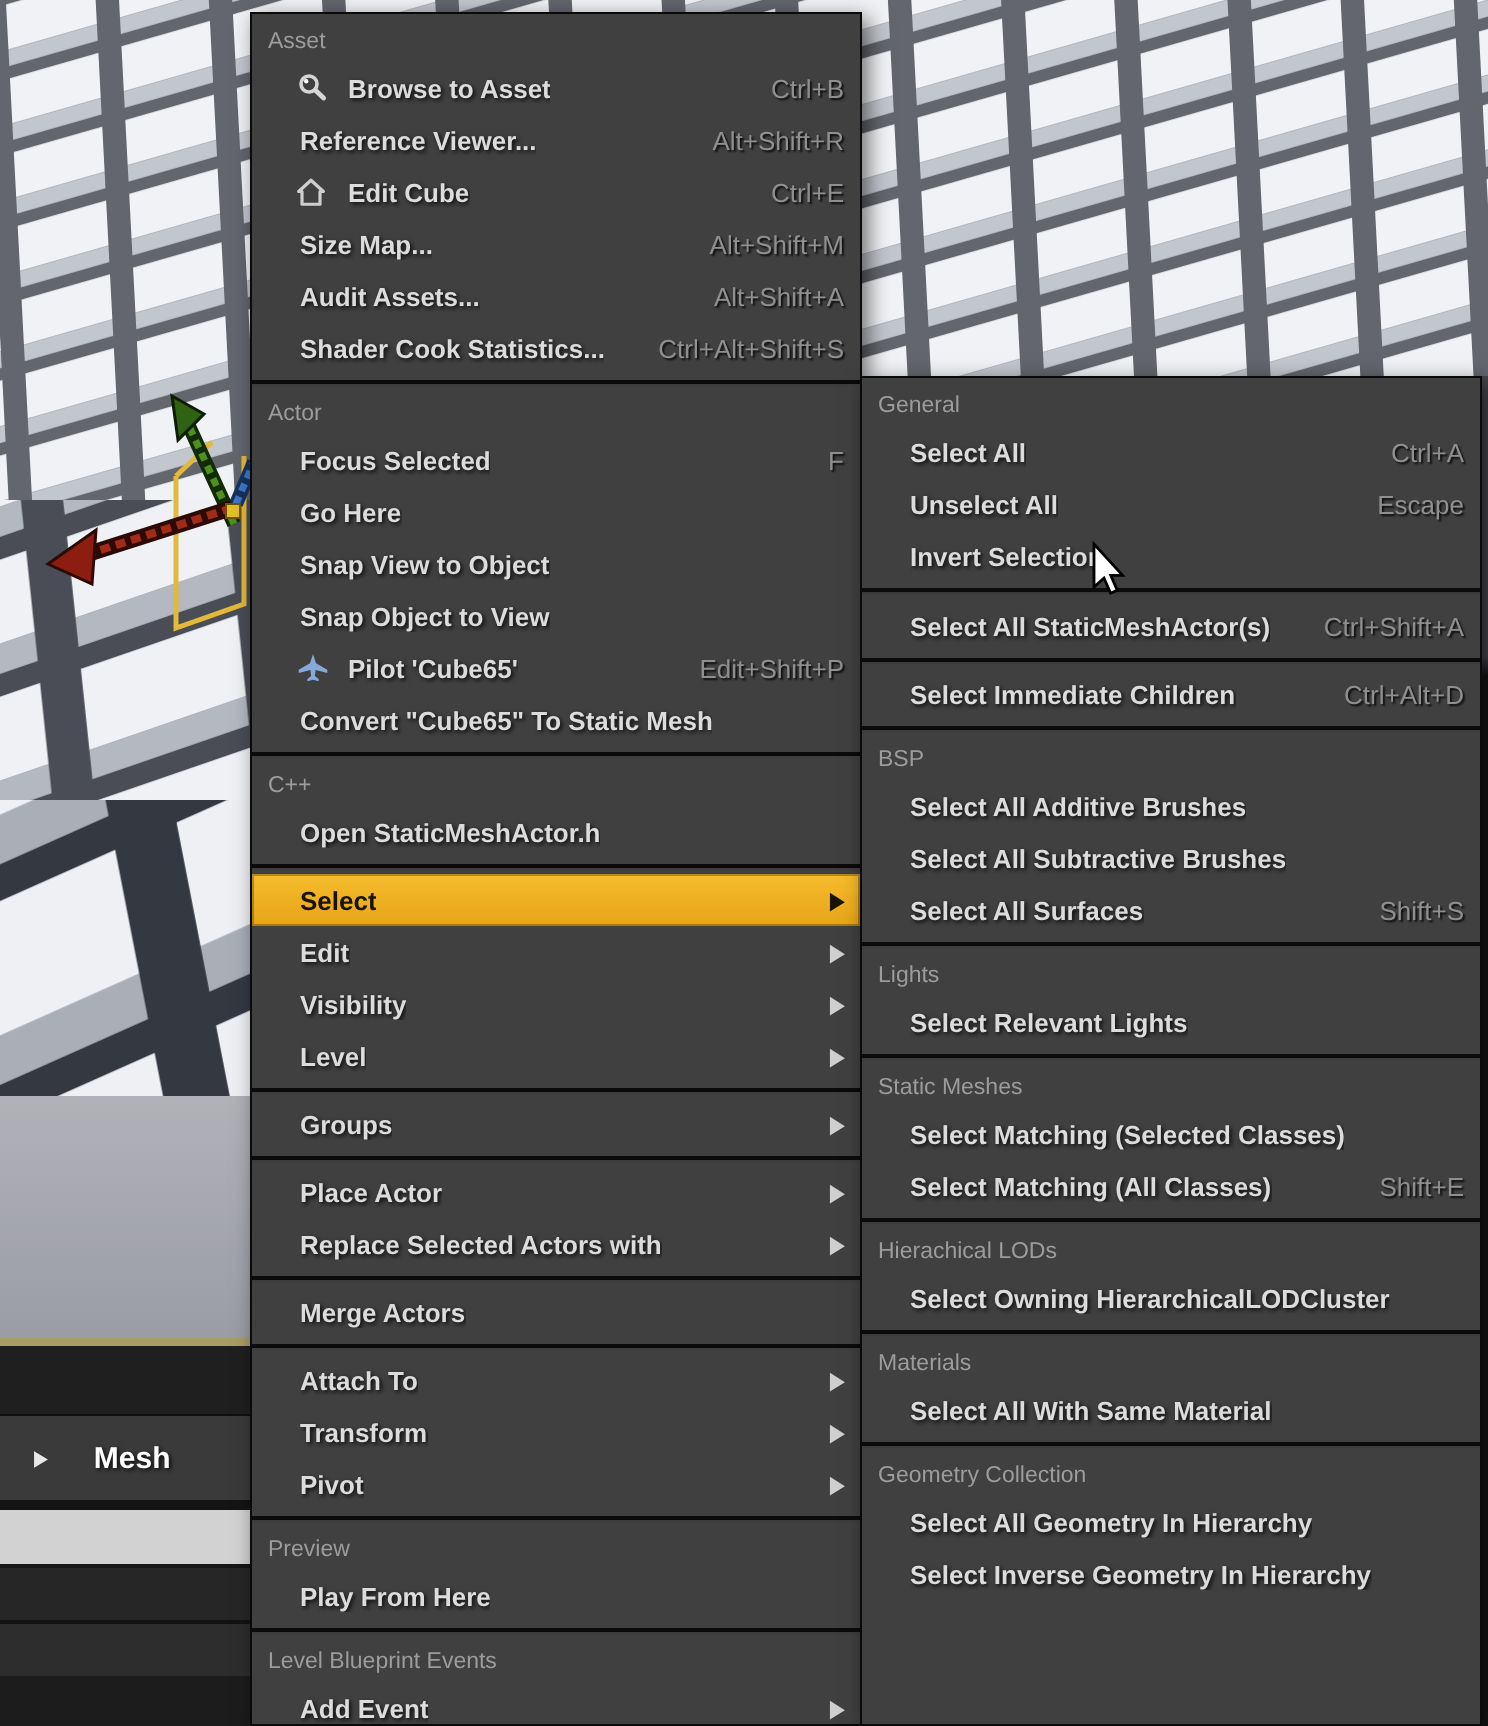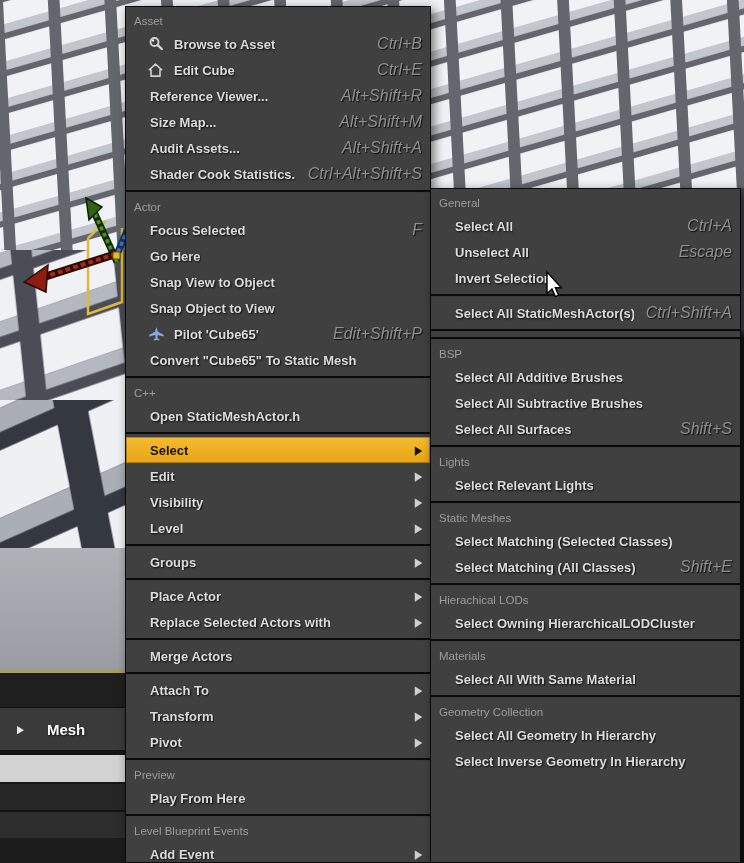--- a/index.html
+++ b/index.html
@@ -15,22 +15,22 @@
   .menu-section{padding:2px 0 3px;}
   .menu-sep{height:3px;background:linear-gradient(#0b0b0b 0,#0b0b0b 2px,#3d3d3d 2px);}
   .inline-sep{height:2px;margin:3px 0;background:#0c0c0c;border-bottom:1px solid #3a3a3a;}
   .menu-header{height:20px;line-height:20px;padding:2px 8px 0;color:#9c9c9c;
                font-size:11.5px;font-weight:400;}
   .menu-item{display:flex;align-items:center;height:26px;padding:0 8px 0 24px;
              color:#dcdcdc;font-size:13px;font-weight:700;
              text-shadow:1px 1px 2px rgba(0,0,0,.85);cursor:default;}
   .mi-icon{width:26px;flex:0 0 26px;margin-left:-2px;display:flex;align-items:center;}
   .mi-label{white-space:nowrap;overflow:hidden;}
-  .mi-shortcut{margin-left:auto;padding-left:12px;color:#8f8f8f;font-size:16px;
-               font-weight:400;text-shadow:1px 1px 1px rgba(0,0,0,.8);font-style:italic;}
+  .mi-shortcut{margin-left:auto;padding-left:12px;color:#8f8f8f;font-size:13px;
+               font-weight:400;text-shadow:1px 1px 1px rgba(0,0,0,.8);}
   .mi-arrow{margin-left:auto;color:#cfcfcf;font-size:9px;transform:scaleY(1.25);
             text-shadow:none;}
   .menu-item.highlighted{background:linear-gradient(var(--hl-light,#f5bc2e),var(--hl,#e7a417));
             color:#181304;text-shadow:none;box-shadow:inset 0 0 0 1px rgba(60,40,0,.35);}
   .menu-item.highlighted .mi-arrow{color:#181304;}
 
   
   .mesh-panel{position:absolute;left:0;top:669px;width:125px;height:194px;}
   .mp-topline{height:4px;background:#a89d64;}
   .mp-band1{height:34px;background:#1f1f1f;border-bottom:1px solid #101010;}
@@ -123,33 +123,33 @@
             <svg width="16" height="16" viewBox="0 0 16 16">
               <circle cx="6.5" cy="6" r="4" fill="none" stroke="#d6d6d6" stroke-width="1.8"></circle>
               <circle cx="5.1" cy="4.6" r="1.1" fill="#ffffff"></circle>
               <line x1="9.7" y1="9.1" x2="13.8" y2="13" stroke="#d6d6d6" stroke-width="2.4" stroke-linecap="round"></line>
             </svg>
           </span>
           <span class="mi-label">Browse to Asset</span>
           <span class="mi-shortcut">Ctrl+B</span>
         </div>
         <div class="menu-item">
+          <span class="mi-label">Reference Viewer...</span>
+          <span class="mi-shortcut">Alt+Shift+R</span>
+        </div>
+        <div class="menu-item">
           <span class="mi-icon">
             <svg width="15" height="15" viewBox="0 0 16 16">
               <path d="M8 1.2 L14.6 7.2 L12.8 7.2 L12.8 14 L3.2 14 L3.2 7.2 L1.4 7.2 Z" fill="none" stroke="#cfcfcf" stroke-width="1.7" stroke-linejoin="round"></path>
             </svg>
           </span>
           <span class="mi-label">Edit Cube</span>
           <span class="mi-shortcut">Ctrl+E</span>
         </div>
         <div class="menu-item">
-          <span class="mi-label">Reference Viewer...</span>
-          <span class="mi-shortcut">Alt+Shift+R</span>
-        </div>
-        <div class="menu-item">
           <span class="mi-label">Size Map...</span>
           <span class="mi-shortcut">Alt+Shift+M</span>
         </div>
         <div class="menu-item">
           <span class="mi-label">Audit Assets...</span>
           <span class="mi-shortcut">Alt+Shift+A</span>
         </div>
         <div class="menu-item">
           <span class="mi-label">Shader Cook Statistics...</span>
           <span class="mi-shortcut">Ctrl+Alt+Shift+S</span>
@@ -280,20 +280,24 @@
           <span class="mi-label">Invert Selection</span>
         </div>
         <div class="inline-sep"></div>
         <div class="menu-item">
           <span class="mi-label">Select All StaticMeshActor(s)</span>
           <span class="mi-shortcut">Ctrl+Shift+A</span>
         </div>
       </div>
       <div class="menu-sep"></div>
       <div class="menu-section">
+        <div class="menu-item">
+          <span class="mi-label">Select Immediate Children</span>
+          <span class="mi-shortcut">Ctrl+Alt+D</span>
+        </div>
       </div>
       <div class="menu-sep"></div>
       <div class="menu-section">
         <div class="menu-header">BSP</div>
         <div class="menu-item">
           <span class="mi-label">Select All Additive Brushes</span>
         </div>
         <div class="menu-item">
           <span class="mi-label">Select All Subtractive Brushes</span>
         </div>

